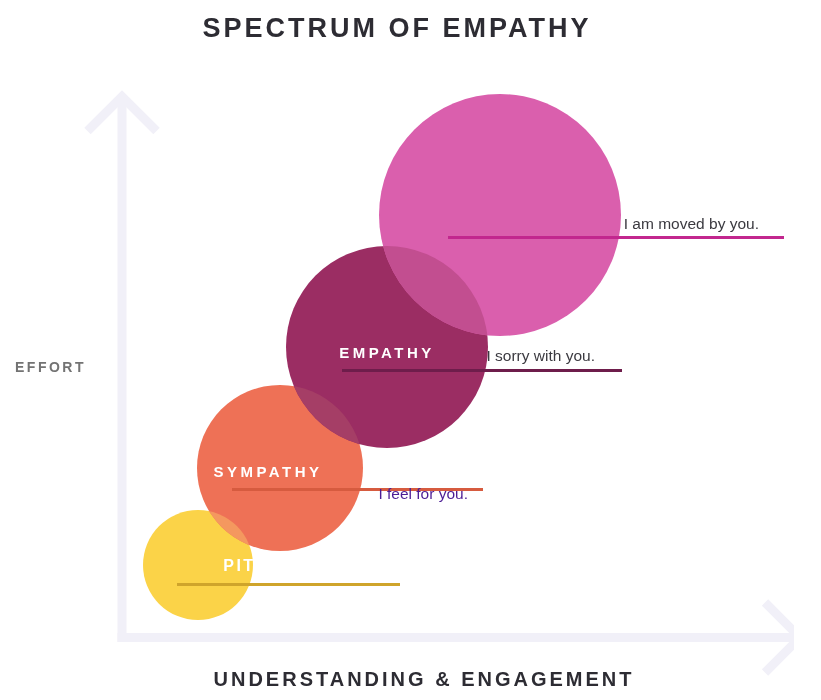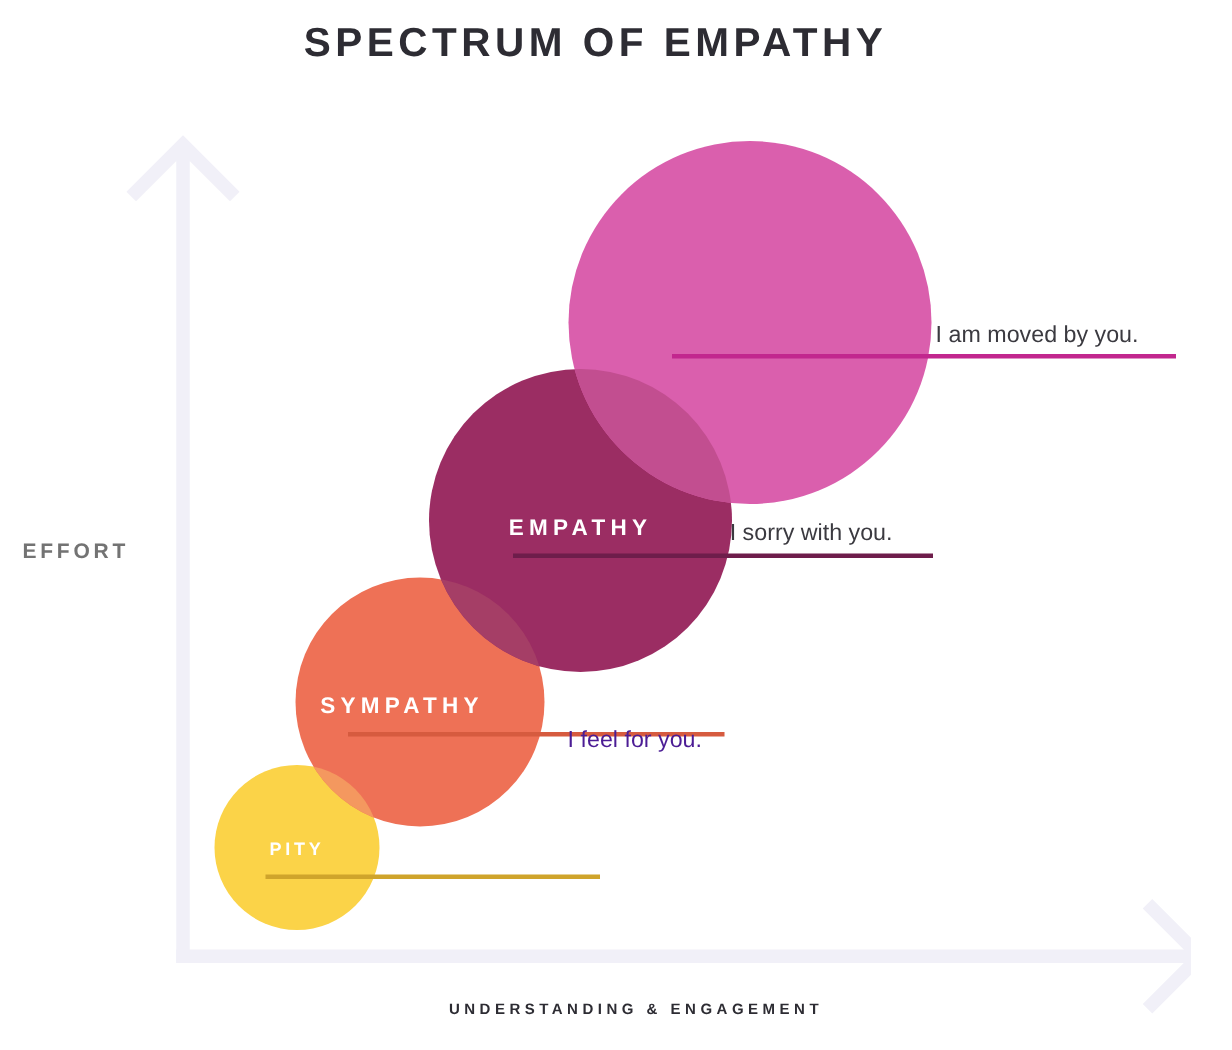--- a/index.html
+++ b/index.html
@@ -11,27 +11,27 @@
     font-family:"Liberation Sans", sans-serif;
   }
   .title{
     position:absolute;top:13px;left:50%;transform:translateX(-50%);
     font-size:27px;font-weight:700;letter-spacing:3px;white-space:nowrap;
   }
   .axis-label{
     position:absolute;font-weight:700;white-space:nowrap;
   }
   .y-axis-label{left:15px;top:359px;font-size:14px;letter-spacing:2.5px;}
-  .x-axis-label{left:424px;top:668px;transform:translateX(-50%);font-size:10px;letter-spacing:3px;}
+  .x-axis-label{left:424px;top:668px;transform:translateX(-50%);font-size:20px;letter-spacing:3px;}
   .diagram-svg{position:absolute;left:0;top:0;}
   .circle-label{
     position:absolute;transform:translate(-50%,-50%);
     color:#ffffff;font-weight:700;font-size:15px;letter-spacing:3.5px;white-space:nowrap;
   }
-  .circle-label.small{font-size:12px;letter-spacing:2.5px;}
+  .circle-label.small{font-size:16px;letter-spacing:2.5px;margin-left:48px;}
   .spectrum-line{position:absolute;height:3px;}
   .phrase{
     position:absolute;font-size:15.5px;line-height:20px;color:#3B3A40;
     white-space:nowrap;text-align:left;
   }
 </style>
 </head>
 <body>
 
 <div class="canvas">

